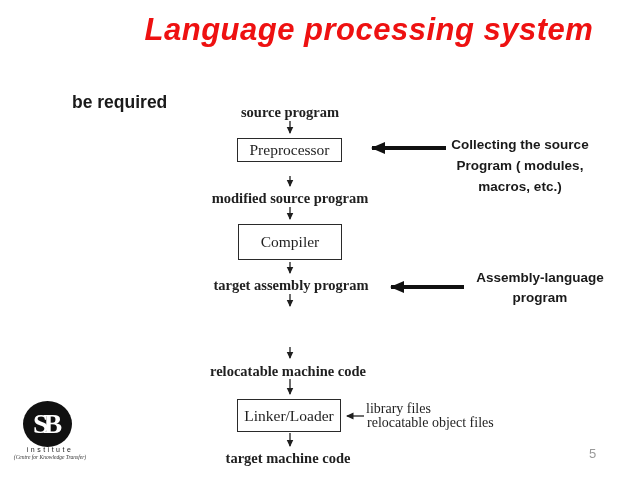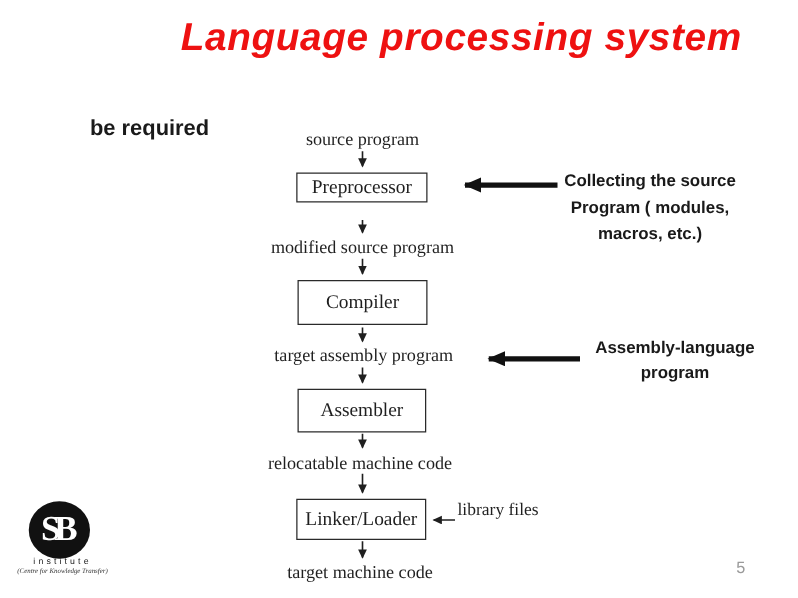--- a/index.html
+++ b/index.html
@@ -16,21 +16,21 @@
   .sub-line {
     position:absolute; font-weight:bold; font-size:17.5px;
     color:var(--text-black,#1A1A1A); white-space:nowrap;
   }
   .sub1 { left:48px; top:66px; }
   .sub2 { left:72px; top:92px; }
 
   .flow-label {
     position:absolute; transform:translateX(-50%);
     font-family:"Liberation Serif", serif; font-size:14.5px;
-    color:#1f1f1f; white-space:nowrap;
+    color:#1f1f1f; white-space:nowrap;font-weight:bold;
   }
   .flow-box {
     position:absolute; border:1.5px solid #2a2a2a; background:#fff;
     display:flex; align-items:center; justify-content:center;
     font-family:"Liberation Serif", serif; font-size:15.5px; color:#1f1f1f;
     z-index:2; box-sizing:border-box;
   }
   .side-input {
     position:absolute; font-family:"Liberation Serif", serif;
     font-size:14px; color:#1f1f1f; white-space:nowrap;
@@ -78,24 +78,24 @@
   <div class="sub-line sub2">be required</div>
 
   <div class="flow-label" style="left:290px; top:104px;">source program</div>
   <div class="flow-label" style="left:290px; top:190px;">modified source program</div>
   <div class="flow-label" style="left:291px; top:277px;">target assembly program</div>
   <div class="flow-label" style="left:288px; top:450px;">target machine code</div>
   <div class="flow-label" style="left:288px; top:363px;">relocatable machine code</div>
 
   <div class="flow-box" style="left:237px; top:138px; width:105px; height:24px;">Preprocessor</div>
   <div class="flow-box" style="left:238px; top:224px; width:104px; height:36px;">Compiler</div>
-  <div class="flow-box" style="left:238px; top:311px; width:103px; height:35px;">Assembler</div>
   <div class="flow-box" style="left:237px; top:399px; width:104px; height:33px;">Linker/Loader</div>
 
   <div class="side-input" style="left:366px; top:401px;">library files</div>
+  <div class="side-input" style="left:367px; top:415px;">relocatable object files</div>
 
   <div class="annotation ann1">
     <span>Collecting the source</span>
     <span>Program ( modules,</span>
     <span>macros, etc.)</span>
   </div>
   <div class="annotation ann2">
     <span>Assembly-language</span>
     <span>program</span>
   </div>

